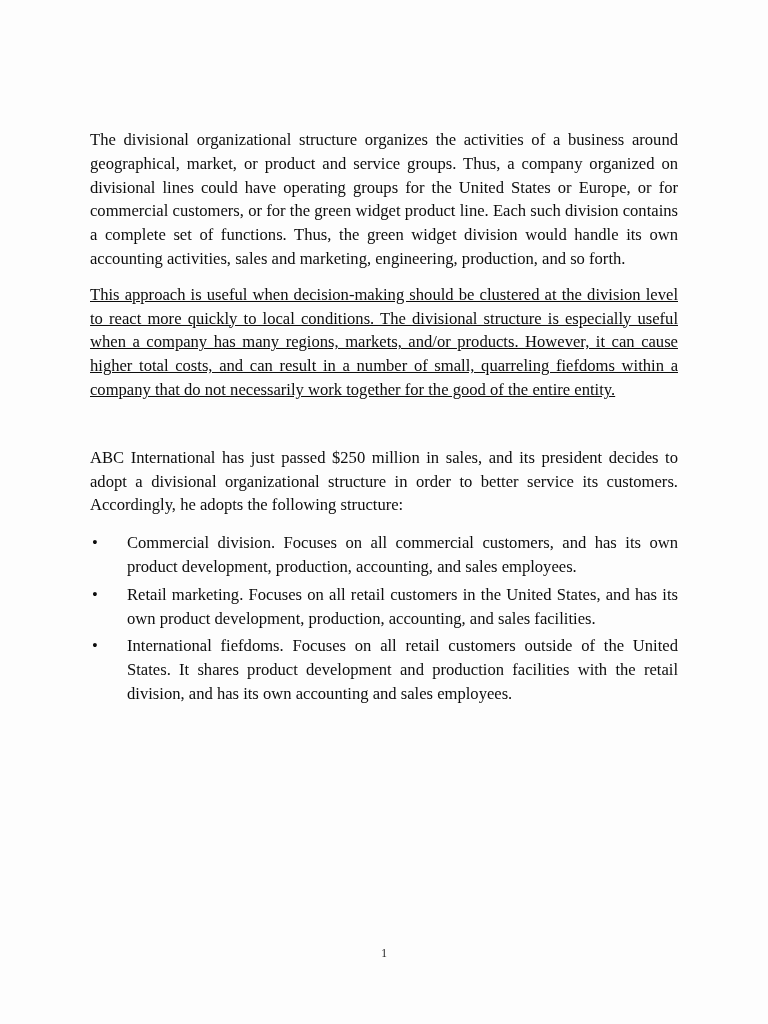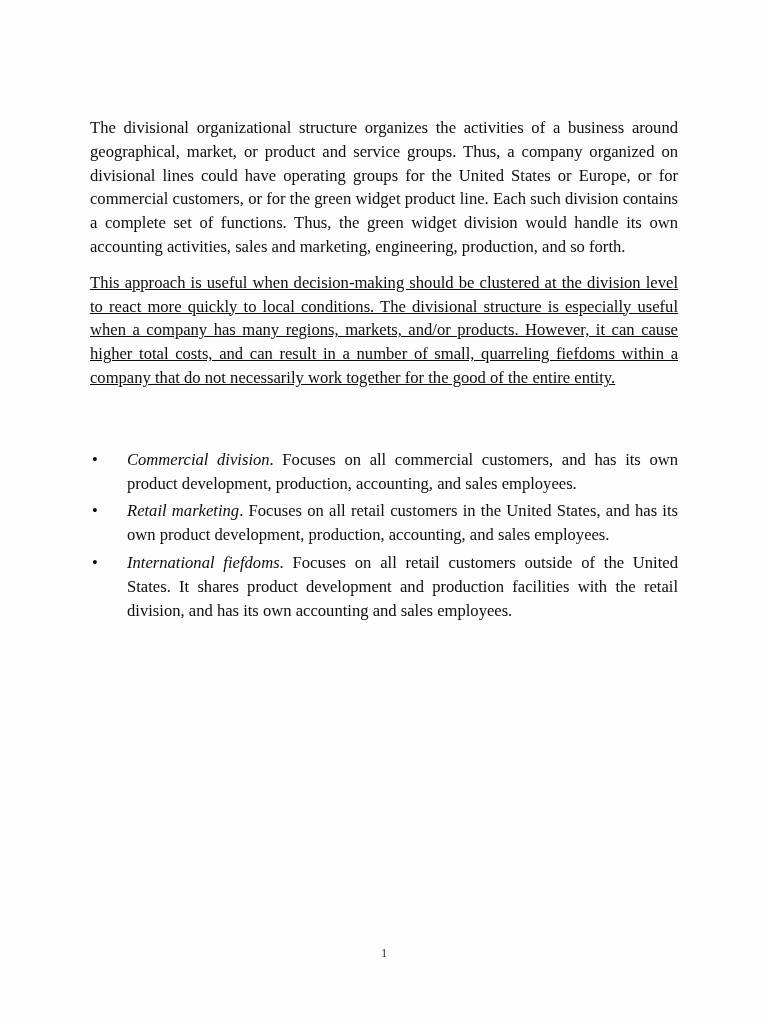--- a/index.html
+++ b/index.html
@@ -21,21 +21,21 @@
     position: relative;
     width: 768px;
     height: 1024px;
     background: #fdfdfd;
     box-sizing: border-box;
   }
 
   .content {
     position: absolute;
     left: 90px;
-    top: 116px;
+    top: 128px;
     width: 588px;
   }
 
   p.para {
     margin: 0;
     font-size: 16.6px;
     line-height: 23.8px;
     text-align: justify;
     text-justify: inter-word;
     color: #0d0d0d;
@@ -76,21 +76,20 @@
     left: 2px;
     top: 0;
     width: 14px;
     font-size: 16.6px;
     line-height: 23.8px;
     text-align: left;
     color: #0d0d0d;
   }
 
   .lead-in {
-    font-style: italic;
   }
 
   .list-intro-gap {
     height: 14px;
   }
 
   .page-number {
     position: absolute;
     left: 0;
     right: 0;
@@ -107,33 +106,34 @@
 <div class="page">
 
   <div class="content">
 
     <p class="para">The divisional organizational structure organizes the activities of a business around geographical, market, or product and service groups. Thus, a company organized on divisional lines could have operating groups for the United States or Europe, or for commercial customers, or for the green widget product line. Each such division contains a complete set of functions. Thus, the green widget division would handle its own accounting activities, sales and marketing, engineering, production, and so forth.</p>
 
     <p class="para">This approach is useful when decision-making should be clustered at the division level to react more quickly to local conditions. The divisional structure is especially useful when a company has many regions, markets, and/or products. However, it can cause higher total costs, and can result in a number of small, quarreling fiefdoms within a company that do not necessarily work together for the good of the entire entity.</p>
 
     <div class="gap-large"></div>
 
+    <p class="para">ABC International has just passed $250 million in sales, and its president decides to adopt a divisional organizational structure in order to better service its customers. Accordingly, he adopts the following structure:</p>
 
     <div class="list-intro-gap"></div>
 
     <ul class="bullet-list">
 
       <li>
         <span class="bullet-marker">•</span>
         <span class="lead-in">Commercial division</span><span>. Focuses on all commercial customers, and has its own product development, production, accounting, and sales employees.</span>
       </li>
 
       <li>
         <span class="bullet-marker">•</span>
-        <span class="lead-in">Retail marketing</span><span>. Focuses on all retail customers in the United States, and has its own product development, production, accounting, and sales employees.</span>
+        <span class="lead-in">Retail marketing</span><span>. Focuses on all retail customers in the United States, and has its own product development, production, accounting, and sales facilities.</span>
       </li>
 
       <li>
         <span class="bullet-marker">•</span>
         <span class="lead-in">International fiefdoms</span><span>. Focuses on all retail customers outside of the United States. It shares product development and production facilities with the retail division, and has its own accounting and sales employees.</span>
       </li>
 
     </ul>
 
   </div>

